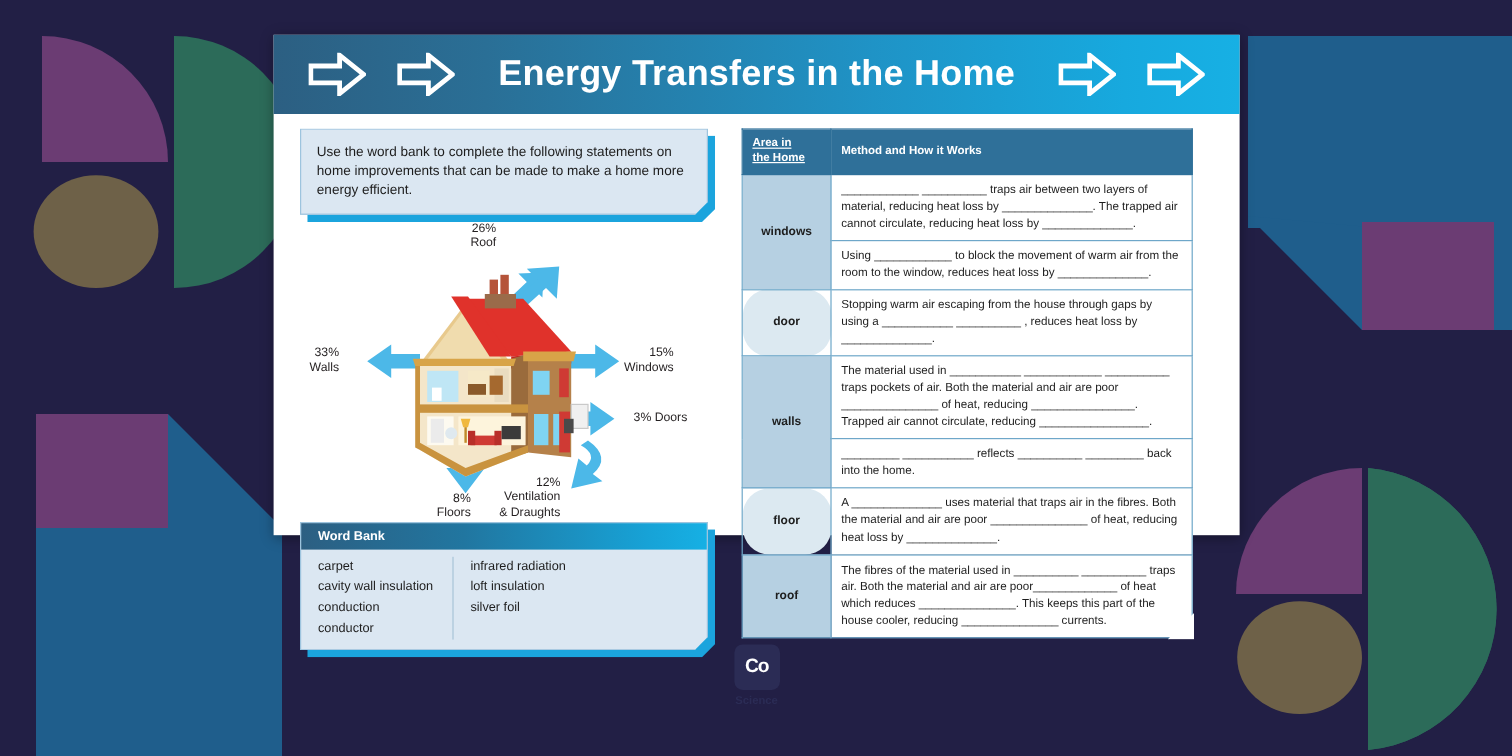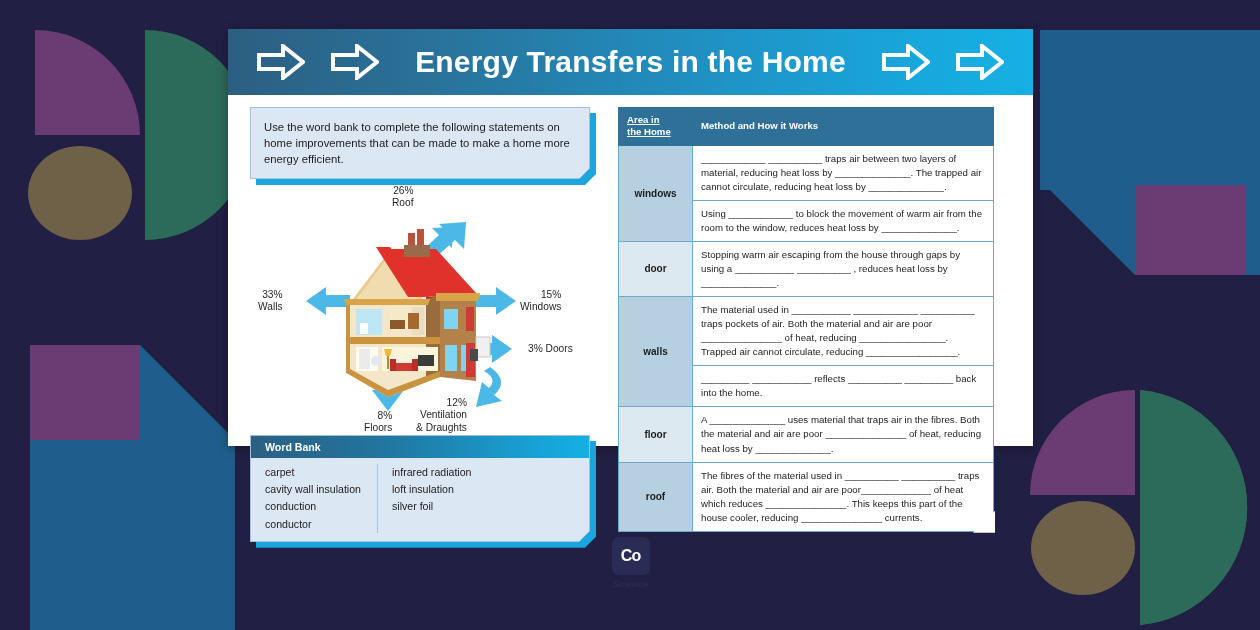--- a/index.html
+++ b/index.html
@@ -135,21 +135,21 @@
   thead th.area-th { width: 74px; text-decoration: underline; }
   td.area-cell {
     width: 74px;
     font-size: 10px;
     font-weight: bold;
     color: #1d1d1d;
     text-align: center;
     padding: 4px;
   }
   td.area-cell.shade-a { background: #b6d0e2; }
-  td.area-cell.shade-b { background: #dce9f1; }
+  td.area-cell.shade-b { background: #dce9f1; border-radius: 22px; }
   td.method-cell {
     background: #ffffff;
     font-size: 9.7px;
     line-height: 1.45;
     color: #1d1d1d;
     padding: 6px 8px;
   }
   
   #fold-outer {
     position: absolute;

